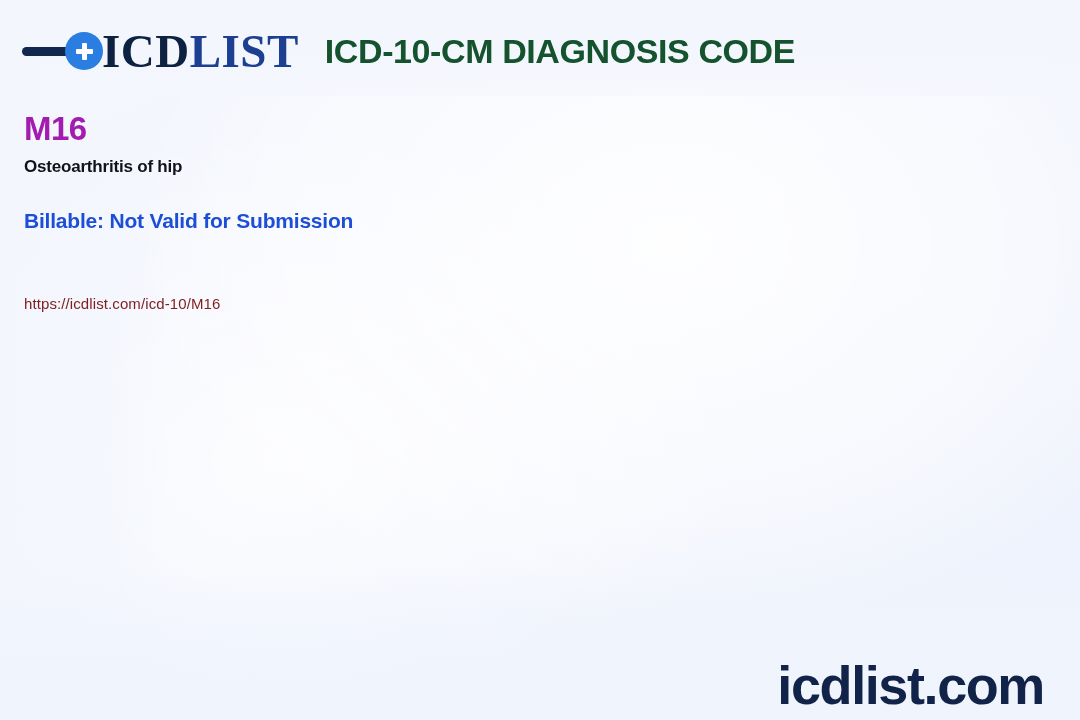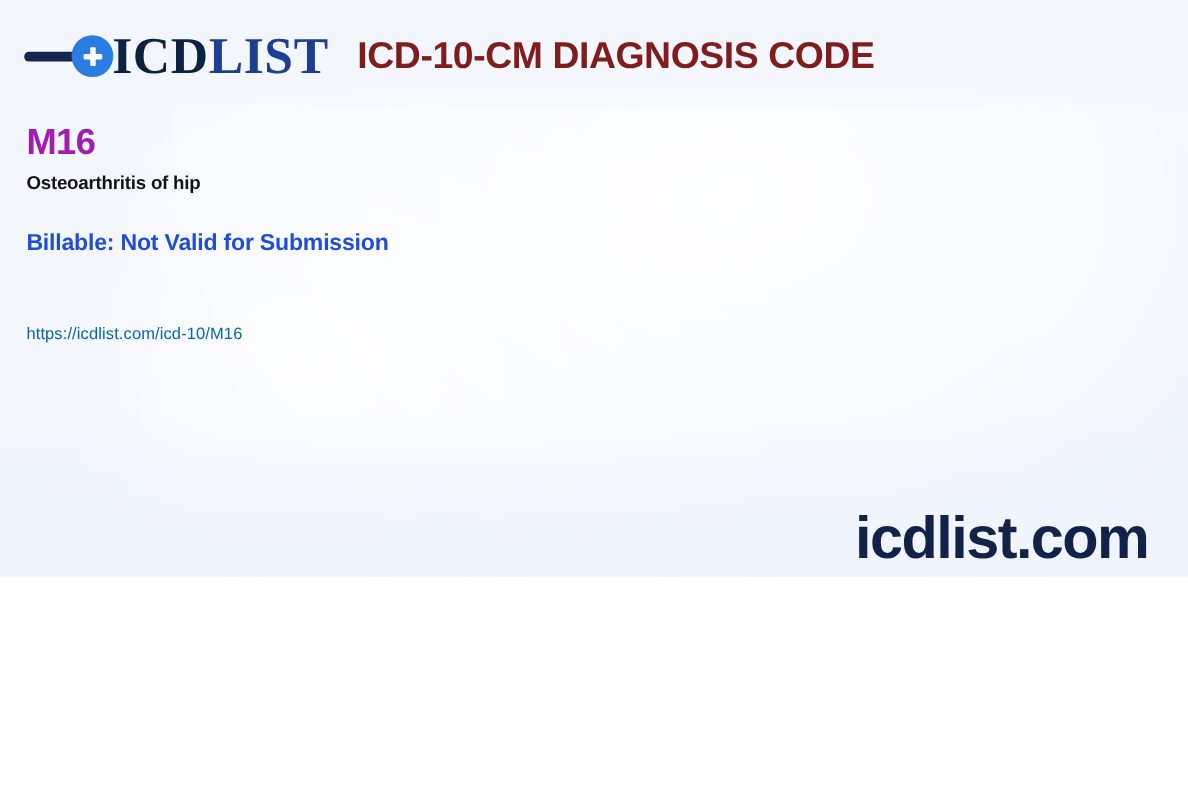--- a/index.html
+++ b/index.html
@@ -7,21 +7,21 @@
     padding: 0;
     background: #ffffff;
   }
   body {
     font-family: "Liberation Sans", sans-serif;
   }
 
   .page {
     position: relative;
     width: 1080px;
-    height: 524px;
+    height: 720px;
     overflow: hidden;
     background: #f3f6fd;
   }
 
   
   .bg-art {
     position: absolute;
     inset: 0;
     overflow: hidden;
     pointer-events: none;
@@ -116,21 +116,21 @@
     margin-left: -3px;
   }
   .logo-word .icd { color: #0d2141; }
   .logo-word .list { color: #1c3f91; }
 
   .header-title {
     font-family: "Liberation Sans", sans-serif;
     font-weight: bold;
     font-size: 34px;
     letter-spacing: -0.4px;
-    color: #7f1d1d;
+    color: #14532d;
     white-space: nowrap;
   }
 
   
   .content {
     position: absolute;
     left: 24px;
     top: 112px;
     width: 640px;
   }
@@ -159,21 +159,21 @@
     line-height: 1.2;
     color: #1d4ed8;
     letter-spacing: -0.2px;
   }
   .url {
     margin-top: 62px;
     font-family: "Liberation Sans", sans-serif;
     font-weight: normal;
     font-size: 15px;
     line-height: 1.2;
-    color: #0369a1;
+    color: #7f1d1d;
     letter-spacing: 0.1px;
   }
 
   
   .brand {
     position: absolute;
     right: 36px;
     bottom: 8px;
     font-family: "Liberation Sans", sans-serif;
     font-weight: bold;

